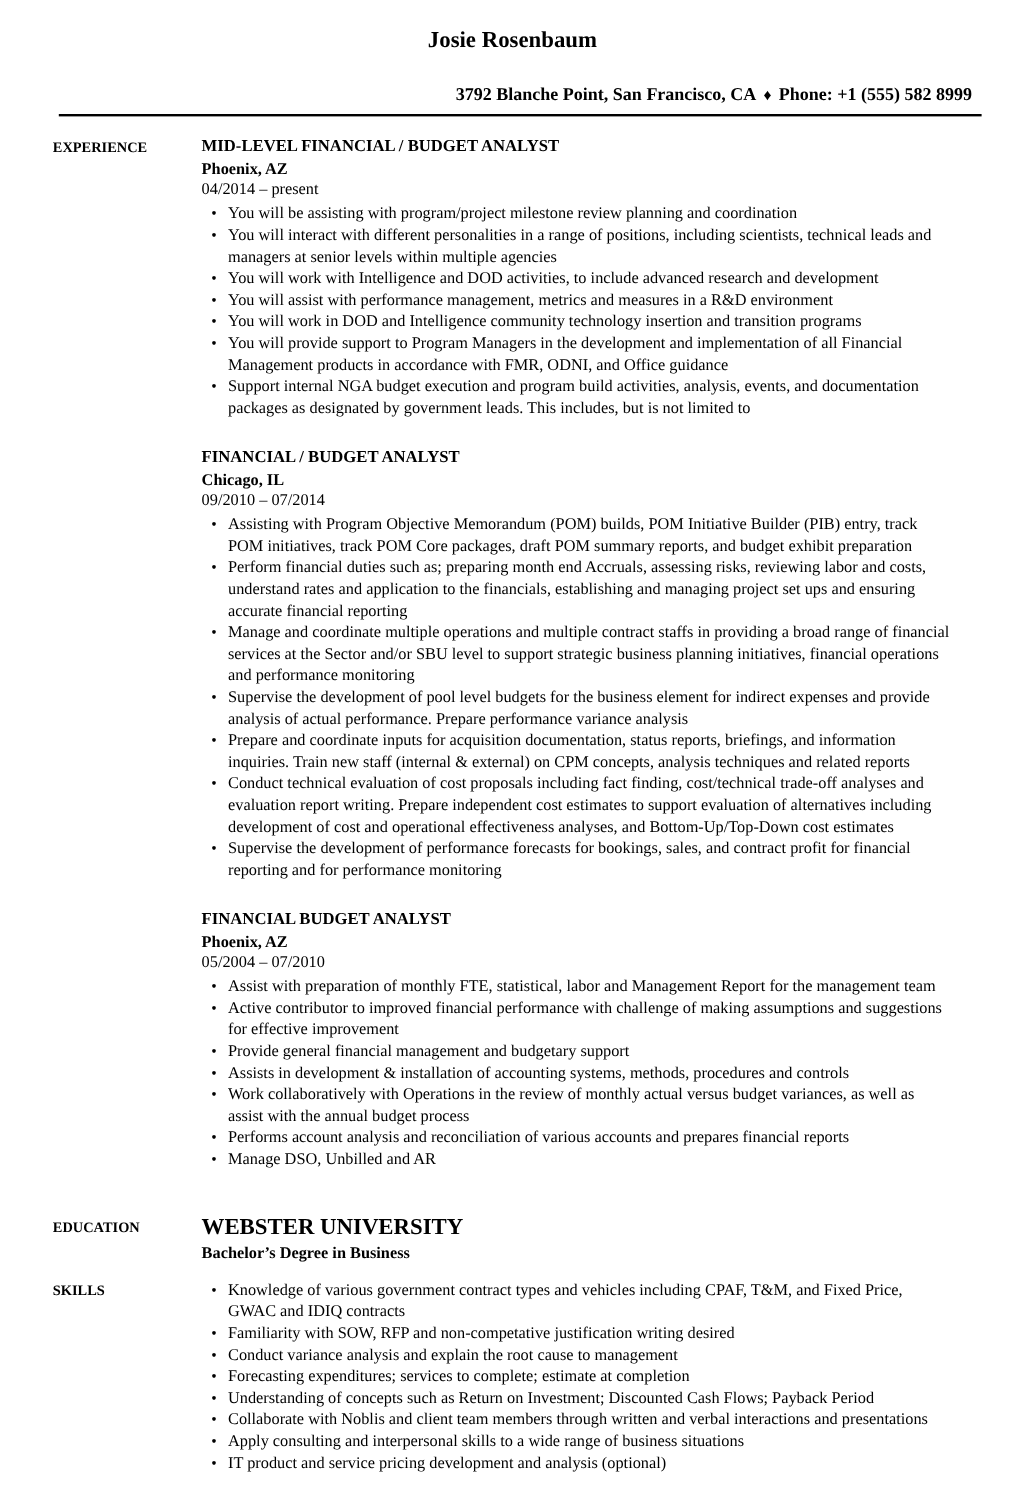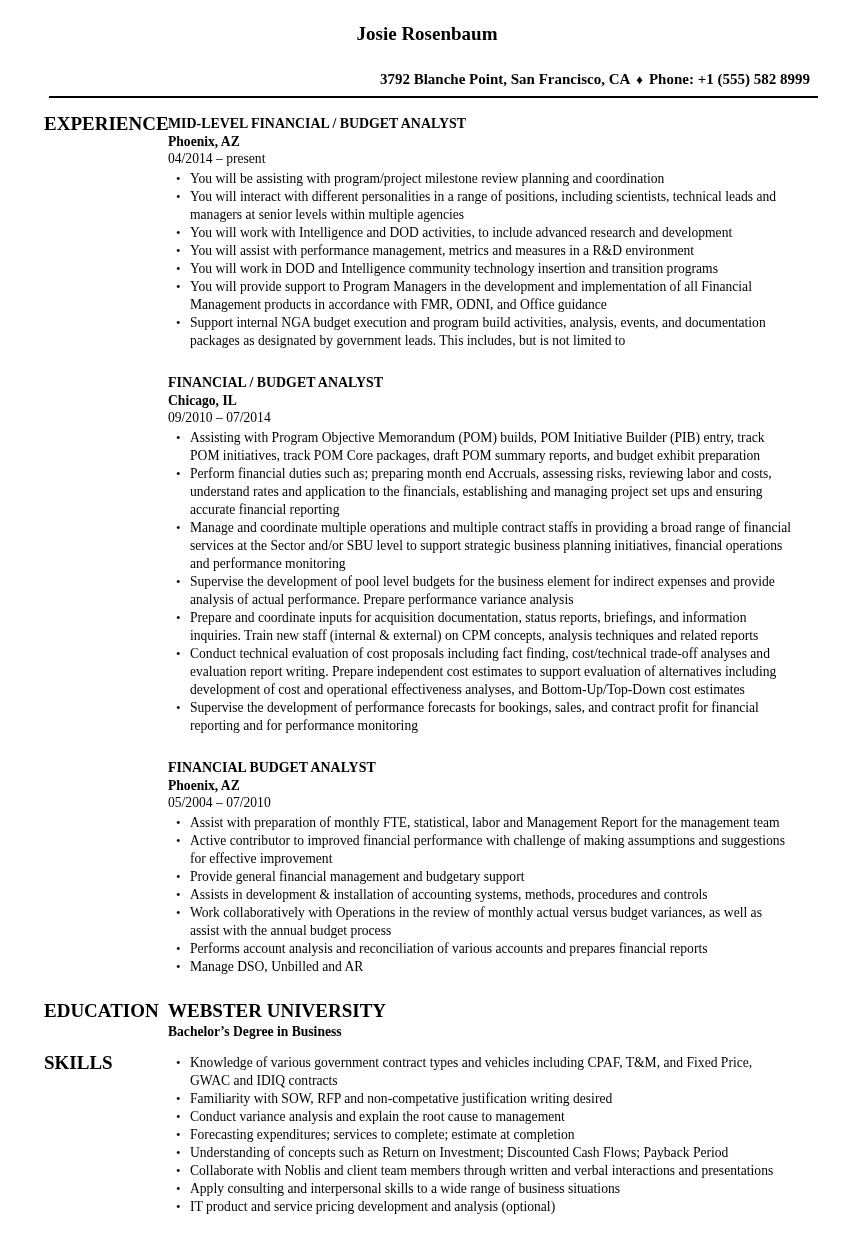--- a/index.html
+++ b/index.html
@@ -15,38 +15,38 @@
   
   .name { text-align: center; font-size: 19px; font-weight: bold; line-height: 24px; }
   .contact { text-align: right; font-weight: bold; font-size: 15px; margin-top: 24px; line-height: 18px; }
   .contact .sep { display: inline-block; margin: 0 6px; font-size: 13px; }
   .divider { border: none; border-top: 2.5px solid #000; margin: 7px 0 0 5px; width: 769px; }
 
   main { margin-top: 17px; }
   .row { display: flex; align-items: flex-start; }
   .label-col {
     flex: 0 0 124px; width: 124px;
-    font-weight: bold; font-size: 19px; line-height: 18px;
+    font-weight: bold; font-size: 12px; line-height: 18px;
   }
   .content-col { flex: 1 1 auto; max-width: 655px; }
 
   .job + .job { margin-top: 24px; }
   .job-title { font-size: 13.9px; font-weight: bold; line-height: 18px; }
   .job-location { font-weight: bold; line-height: 17px; }
   .job-dates { line-height: 17px; }
 
   ul.bullets { list-style: none; margin: 3px 16px 0 0; padding-left: 22px; }
   ul.bullets li { position: relative; line-height: 18px; }
   ul.bullets li::before {
     content: "\2022";
     position: absolute; left: -14px; top: 0;
     font-size: 13px; line-height: 18px;
   }
 
-  .section-education { margin-top: 26px; }
+  .section-education { margin-top: 39px; }
   .school { font-weight: bold; font-size: 19px; line-height: 18px; }
   .degree { font-weight: bold; line-height: 20px; margin-top: 2px; }
 
   .section-skills { margin-top: 12px; }
   .section-skills ul.bullets { margin-top: 0; }
 </style>
 </head>
 <body>
 
 <div class="page">

